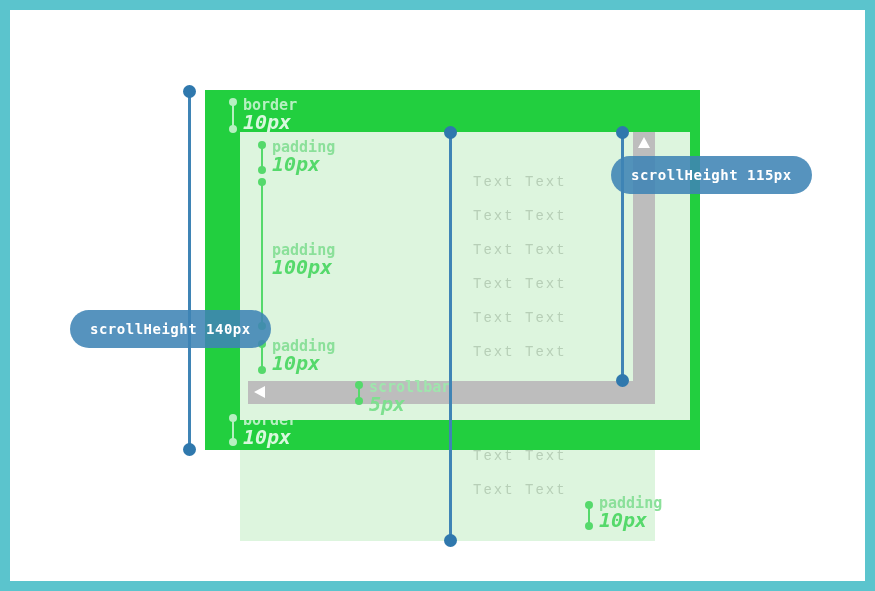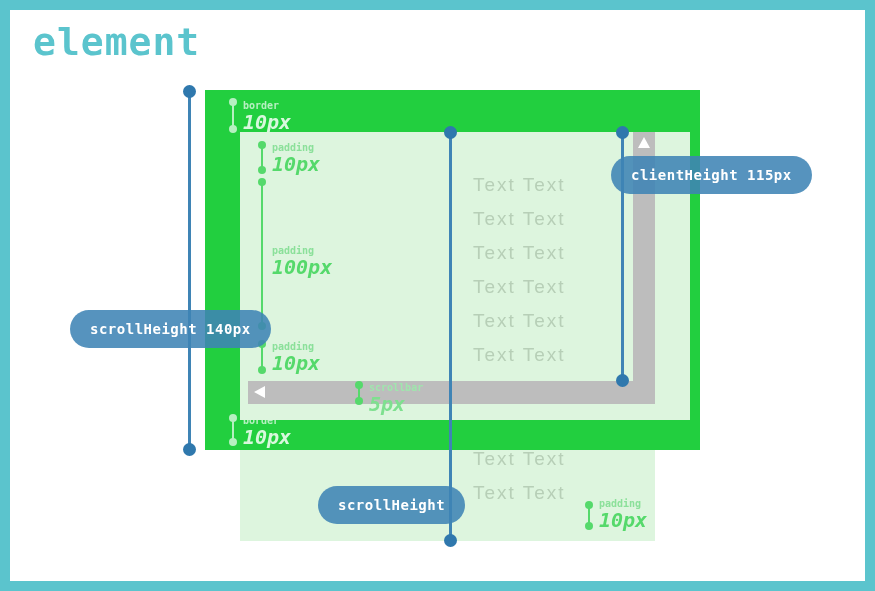--- a/index.html
+++ b/index.html
@@ -88,22 +88,22 @@
     left: 6px; top: 5px;
     width: 0; height: 0;
     border-top: 6px solid transparent;
     border-bottom: 6px solid transparent;
     border-right: 11px solid #ffffff;
   }
 
   
   .text-line {
     position: absolute;
-    font-family: Liberation Sans, sans-serif;
-    font-size: 19px;
+    font-family: Liberation Mono, monospace;
+    font-size: 14px;
     letter-spacing: 2px;
     color: #b7cfb7;
     white-space: nowrap;
   }
 
   
   .measure {
     position: absolute;
   }
   .measure .stem {
@@ -122,21 +122,21 @@
   .measure .cap.top { top: 0; }
   .measure .cap.bottom { bottom: 0; }
   .measure .labels {
     position: absolute;
     left: 14px;
     white-space: nowrap;
   }
   .measure .m-name {
     display: block;
     font-family: "DejaVu Sans Mono", "Liberation Mono", monospace;
-    font-size: 10px;
+    font-size: 15px;
     font-weight: 700;
     color: #8be09a;
     line-height: 13px;
   }
   .measure .m-value {
     display: block;
     font-family: "DejaVu Sans Mono", "Liberation Mono", monospace;
     font-size: 20px;
     font-weight: 700;
     line-height: 21px;
@@ -290,19 +290,17 @@
 
   <div class="rail" style="left:449px; top:132px; height:409px;"></div>
   <div class="rail-dot" style="left:444px; top:126px;"></div>
   <div class="rail-dot" style="left:444px; top:534px;"></div>
 
   <div class="rail" style="left:621px; top:132px; height:249px;"></div>
   <div class="rail-dot" style="left:616px; top:126px;"></div>
   <div class="rail-dot" style="left:616px; top:374px;"></div>
 
   <div class="badge" style="left:70px; top:310px;">scrollHeight 140px</div>
-  <div class="badge" style="left:611px; top:156px;">clientHeight 115px</div>
-  <div class="badge" style="left:318px; top:486px;">scrollHeight</div>
-
-  <div id="page-title">element</div>
+  <div class="badge" style="left:611px; top:156px;">scrollHeight 115px</div>
+
 
   <div id="outer-frame"></div>
 </div>
 
 </body></html>

